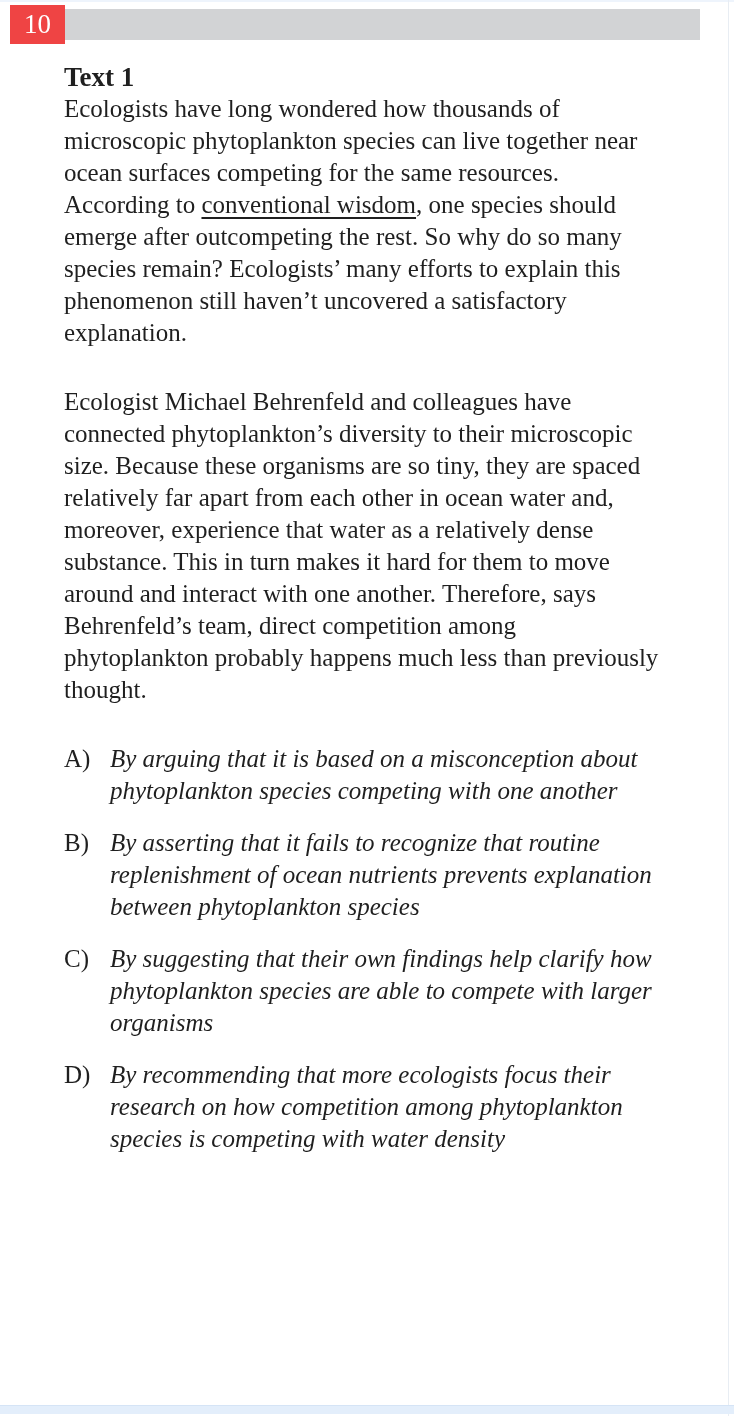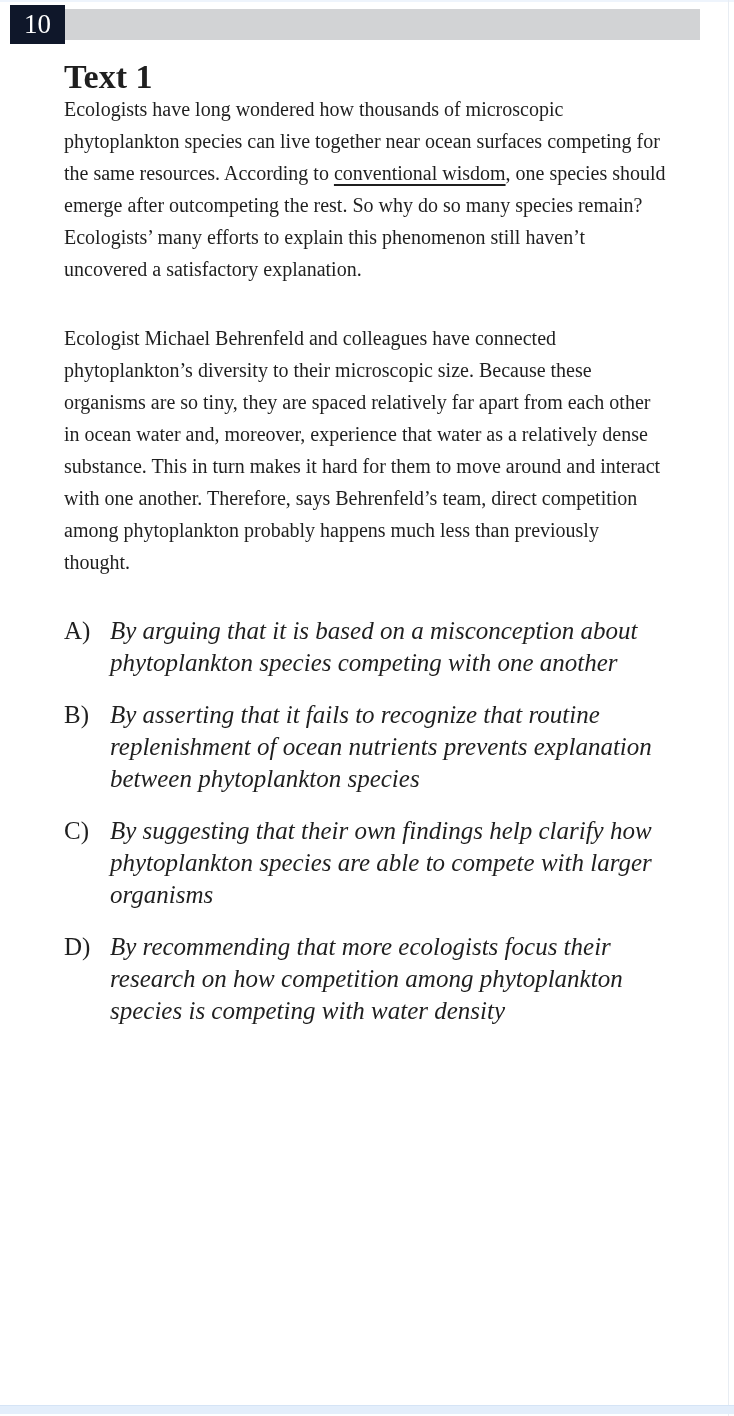--- a/index.html
+++ b/index.html
@@ -32,21 +32,21 @@
     position: absolute;
     top: 5px;
     left: 10px;
     display: flex;
     align-items: center;
     height: 39px;
   }
   .numbox {
     width: 55px;
     height: 39px;
-    background: #0f172a;
+    background: #ef4444;
     color: #ffffff;
     display: flex;
     align-items: center;
     justify-content: center;
     font-size: 27px;
     flex: 0 0 auto;
   }
   .graybar {
     width: 635px;
     height: 31px;
@@ -54,26 +54,26 @@
     flex: 0 0 auto;
   }
   .content {
     position: absolute;
     top: 61px;
     left: 64px;
     width: 602px;
   }
   .section-heading {
     font-weight: bold;
-    font-size: 34px;
+    font-size: 27px;
     line-height: 32px;
     margin: 0;
   }
   .para {
-    font-size: 20px;
+    font-size: 25px;
     line-height: 32px;
     margin: 0 0 37px 0;
     text-align: left;
   }
   .ul {
     text-decoration: underline;
     text-underline-offset: 4px;
   }
   .options {
     margin-top: 0;

